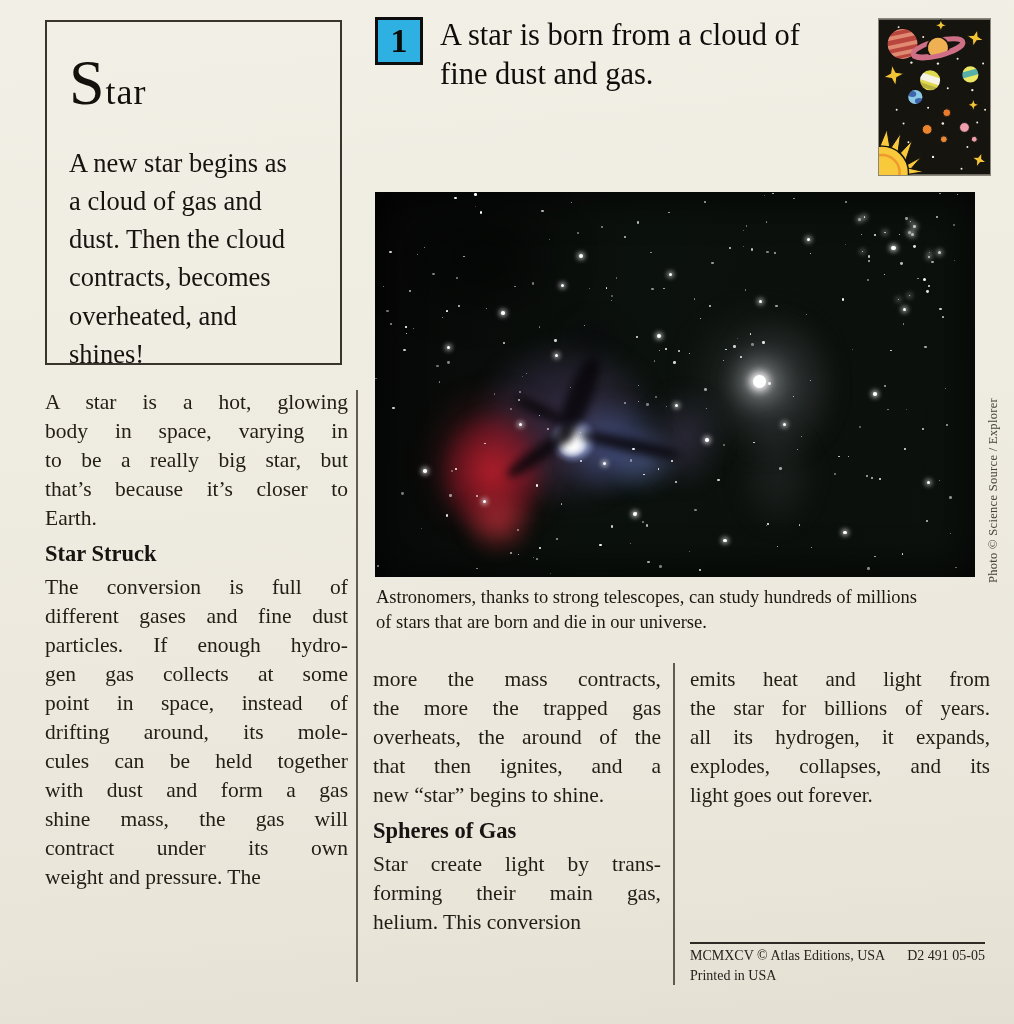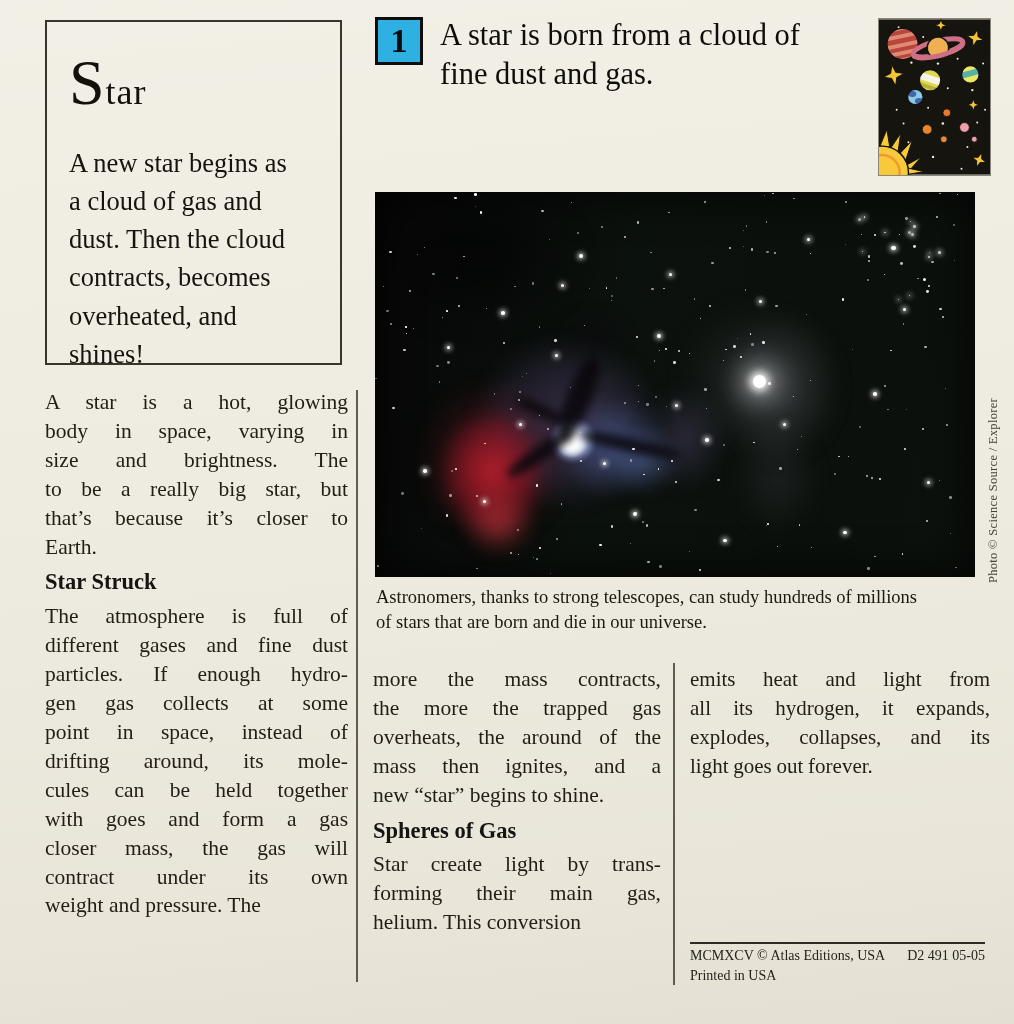--- a/index.html
+++ b/index.html
@@ -491,60 +491,60 @@
 
 <div class="abs credit">Photo © Science Source / Explorer</div>
 
 <div class="abs caption">Astronomers, thanks to strong telescopes, can study hundreds of millions
 of stars that are born and die in our universe.</div>
 
 <div class="col col-left">
   <div class="para">
       <div class="jl">A star is a hot, glowing</div>
       <div class="jl">body in space, varying in</div>
-      <div class="jl">size and brightness. The</div>
       <div class="jl">to be a really big star, but</div>
       <div class="jl">that’s because it’s closer to</div>
       <div>Earth.</div>
     </div>
   <div class="subhead">Star Struck</div>
   <div class="para">
-      <div class="jl">The atmosphere is full of</div>
+      <div class="jl">The conversion is full of</div>
       <div class="jl">different gases and fine dust</div>
       <div class="jl">particles. If enough hydro-</div>
       <div class="jl">gen gas collects at some</div>
       <div class="jl">point in space, instead of</div>
       <div class="jl">drifting around, its mole-</div>
       <div class="jl">cules can be held together</div>
-      <div class="jl">with goes and form a gas</div>
-      <div class="jl">closer mass, the gas will</div>
+      <div class="jl">with dust and form a gas</div>
+      <div class="jl">shine mass, the gas will</div>
       <div class="jl">contract under its own</div>
       <div>weight and pressure. The</div>
     </div>
 </div>
 <div class="vrule vrule1"></div>
 <div class="col col-mid">
   <div class="para">
       <div class="jl">more the mass contracts,</div>
       <div class="jl">the more the trapped gas</div>
       <div class="jl">overheats, the around of the</div>
-      <div class="jl">mass then ignites, and a</div>
+      <div class="jl">that then ignites, and a</div>
       <div>new “star” begins to shine.</div>
     </div>
   <div class="subhead">Spheres of Gas</div>
   <div class="para">
       <div class="jl">Star create light by trans-</div>
       <div class="jl">forming their main gas,</div>
       <div>helium. This conversion</div>
     </div>
 </div>
 <div class="vrule vrule2"></div>
 <div class="col col-right">
   <div class="para">
       <div class="jl">emits heat and light from</div>
+      <div class="jl">the star for billions of years.</div>
       <div class="jl">all its hydrogen, it expands,</div>
       <div class="jl">explodes, collapses, and its</div>
       <div>light goes out forever.</div>
     </div>
 </div>
 
 <div class="abs f-rule"></div>
 <div class="abs f-row">
   <span>MCMXCV © Atlas Editions, USA</span>
   <span>D2 491 05-05</span>

